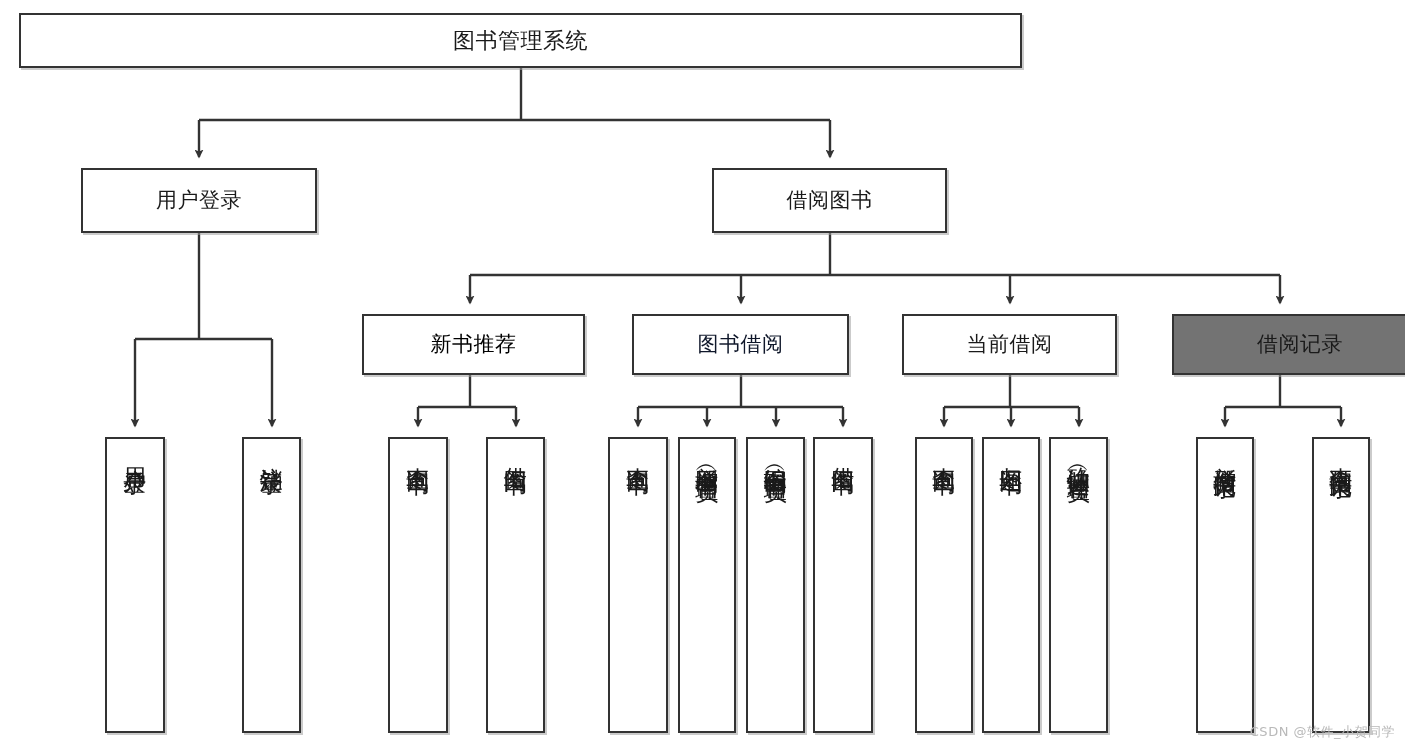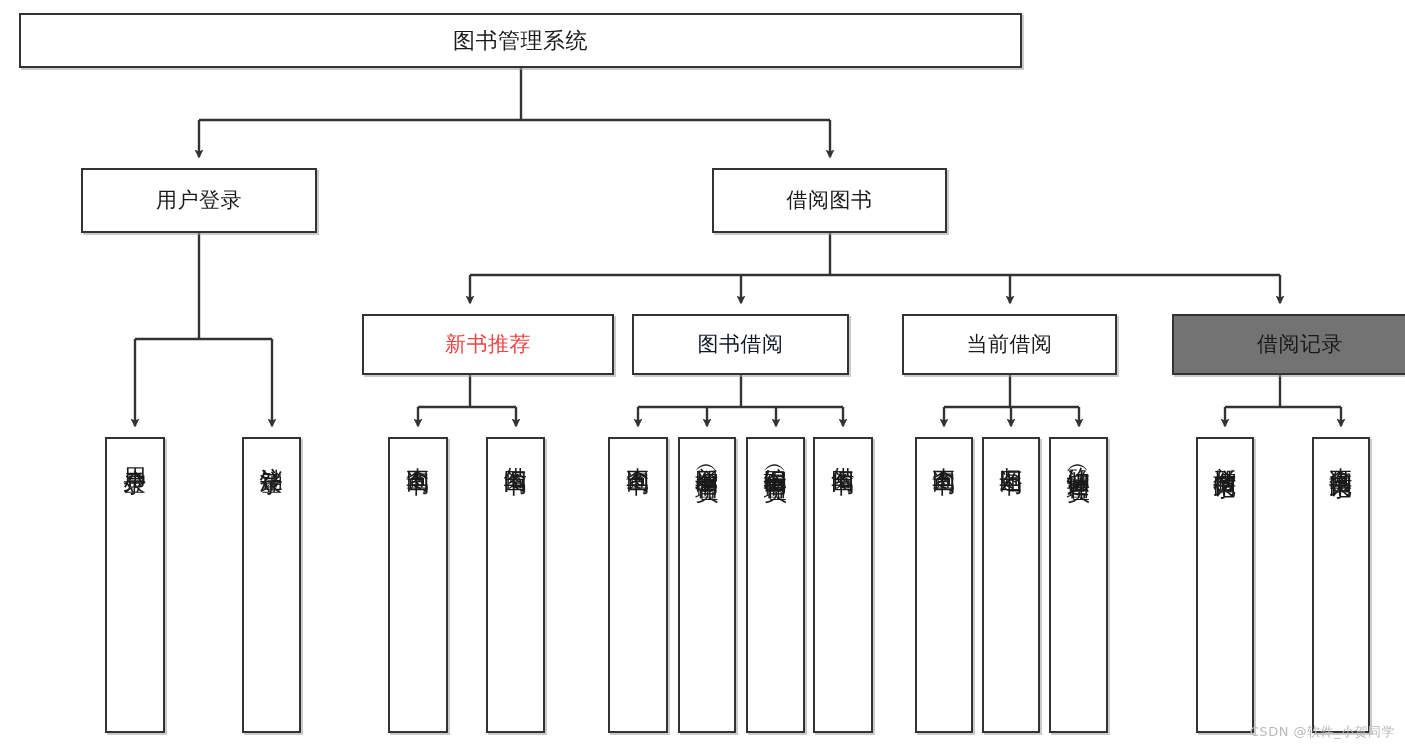--- a/index.html
+++ b/index.html
@@ -130,21 +130,21 @@
     <span class="label">图书管理系统</span>
   </div>
 
   <div class="node horiz" style="left: 81px; top: 168px; width: 236px; height: 65px; border-color: rgb(51, 51, 51); background: rgb(255, 255, 255); color: rgb(26, 26, 26);">
     <span class="label">用户登录</span>
   </div>
   <div class="node horiz" style="left: 712px; top: 168px; width: 235px; height: 65px; border-color: rgb(51, 51, 51); background: rgb(255, 255, 255); color: rgb(26, 26, 26);">
     <span class="label">借阅图书</span>
   </div>
 
-  <div class="node horiz" style="left: 362px; top: 314px; width: 252px; height: 61px; border-color: rgb(51, 51, 51); background: rgb(255, 255, 255); color: #ef4444;">
+  <div class="node horiz" style="left: 362px; top: 314px; width: 223px; height: 61px; border-color: rgb(51, 51, 51); background: rgb(255, 255, 255); color: #000000;">
     <span class="label">新书推荐</span>
   </div>
   <div class="node horiz" style="left: 632px; top: 314px; width: 217px; height: 61px; border-color: rgb(51, 51, 51); background: rgb(255, 255, 255); color: #0f172a;">
     <span class="label">图书借阅</span>
   </div>
   <div class="node horiz" style="left: 902px; top: 314px; width: 215px; height: 61px; border-color: rgb(51, 51, 51); background: rgb(255, 255, 255); color: rgb(26, 26, 26);">
     <span class="label">当前借阅</span>
   </div>
   <div class="node horiz" style="left: 1172px; top: 314px; width: 256px; height: 61px; border-color: rgb(51, 51, 51); background: #737373; color: rgb(26, 26, 26);">
     <span class="label">借阅记录</span>

